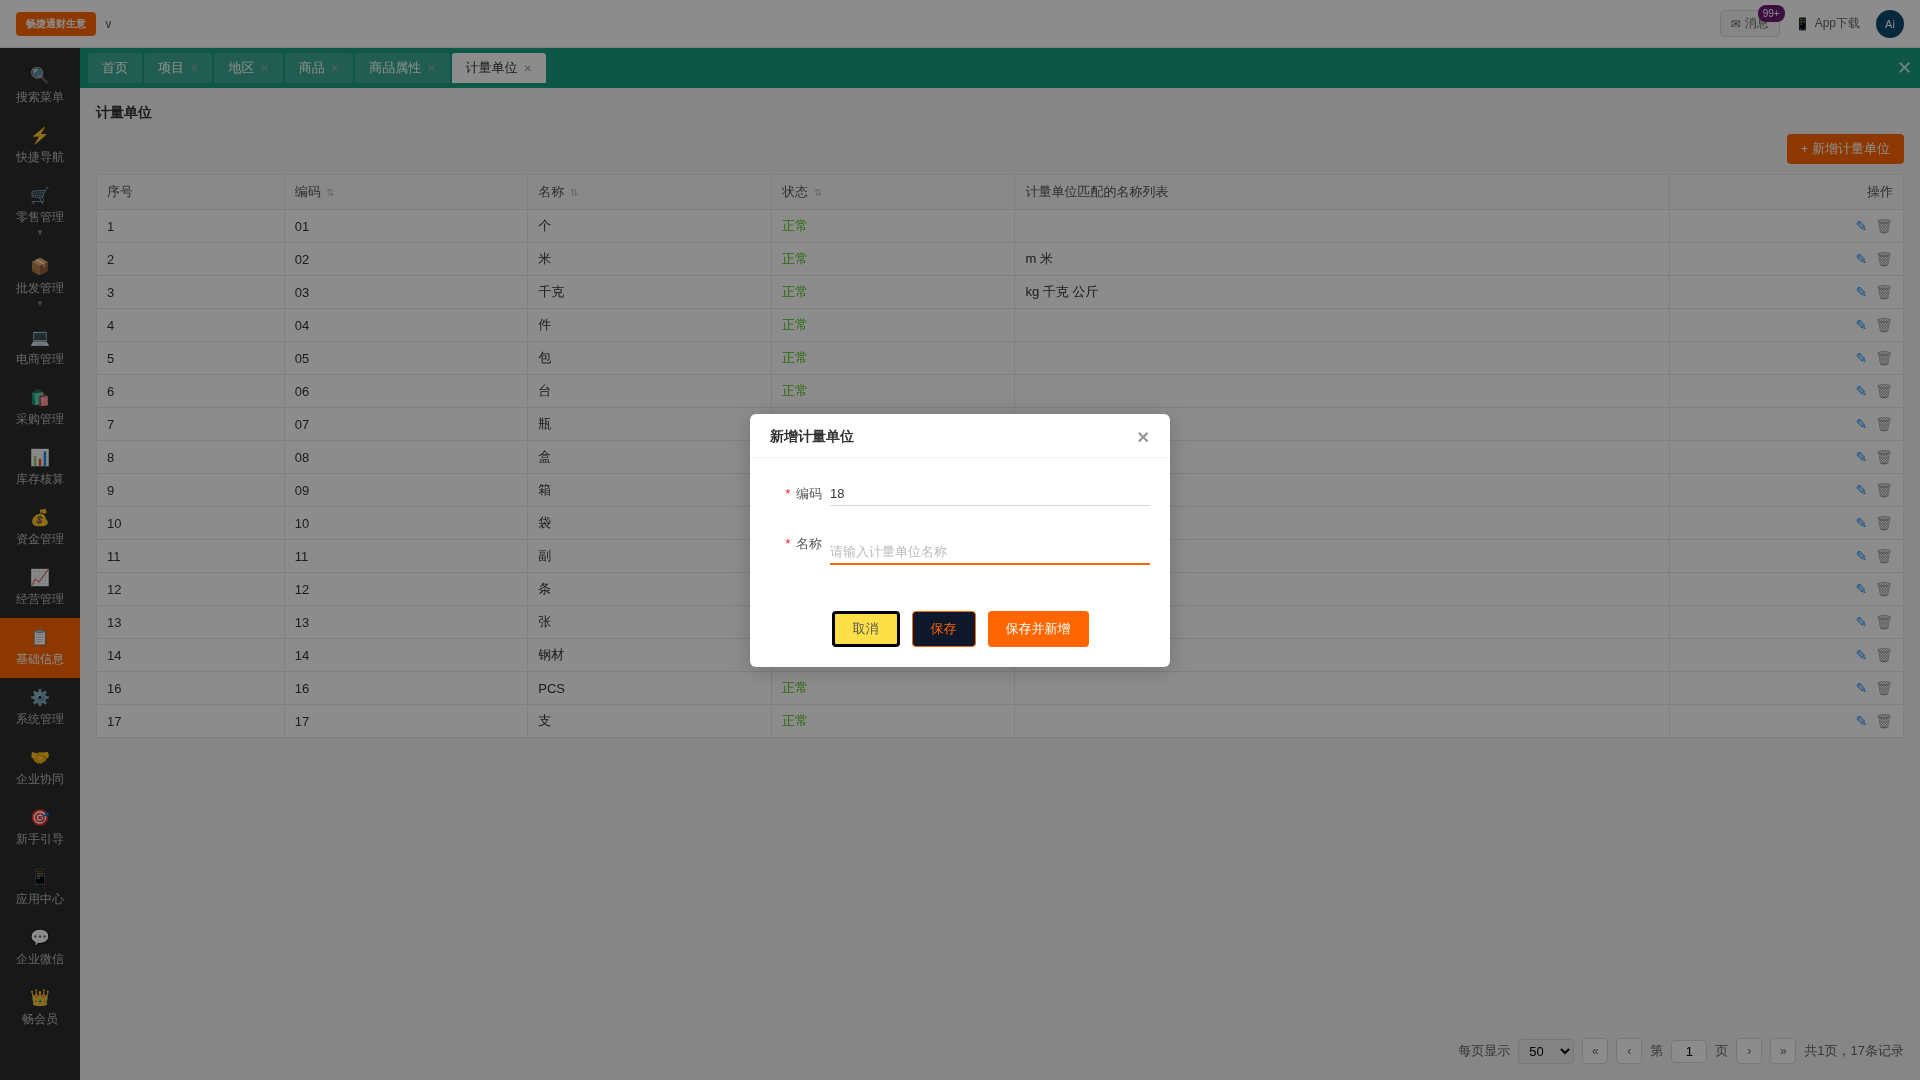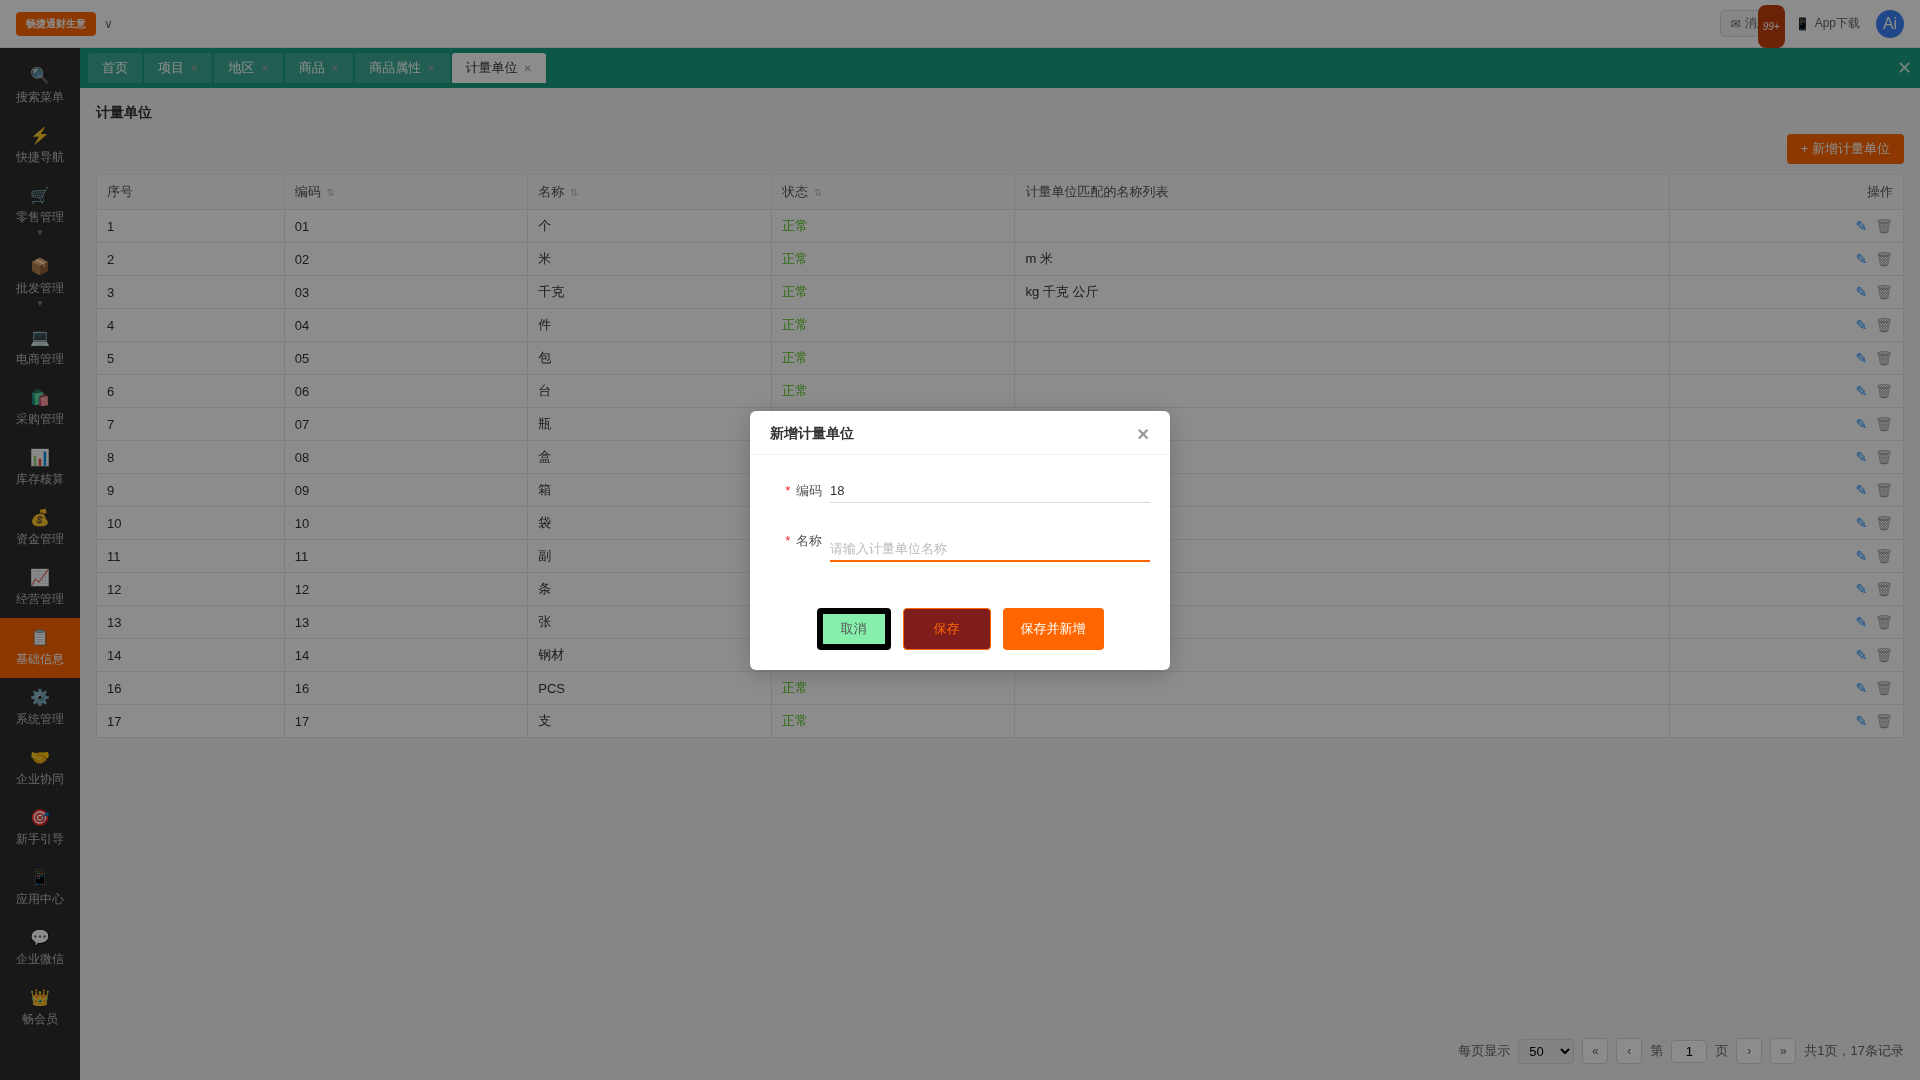--- a/index.html
+++ b/index.html
@@ -24,21 +24,21 @@
       display: flex; align-items: center; justify-content: center;
       color: #fff; font-size: 12px; font-weight: bold;
     }
     .topbar-dropdown { color: #666; font-size: 12px; display: flex; align-items: center; gap: 4px; cursor: pointer; }
     .topbar-right { display: flex; align-items: center; gap: 16px; }
     .topbar-badge-btn {
       background: #f5f5f5; border: 1px solid #ddd; border-radius: 4px;
       padding: 4px 10px; font-size: 12px; color: #666; cursor: pointer;
       display: flex; align-items: center; gap: 4px; position: relative;
     }
-    .badge { background: #c2410c; color: #fff; border-radius: 8px; padding: 16px 5px; font-size: 10px; position: absolute; top: -6px; right: -6px; font-style: italic; }
+    .badge { background: #701a75; color: #fff; border-radius: 8px; padding: 3px 5px; font-size: 10px; position: absolute; top: -6px; right: -6px; }
     .app-download { font-size: 12px; color: #666; cursor: pointer; display: flex; align-items: center; gap: 4px; }
     .avatar { width: 28px; height: 28px; border-radius: 50%; background: #e0e0e0; cursor: pointer; }
 
     
     .main-layout { display: flex; flex: 1; overflow: hidden; }
 
     
     .sidebar {
       width: 80px;
       background: #2d2d2d;
@@ -167,26 +167,26 @@
       border: none; border-bottom: 1px solid #d9d9d9;
       padding: 4px 0; font-size: 13px; outline: none; color: #333;
     }
     .form-input.active-border { border-bottom: 2px solid #f60; margin-top: 16px; }
     .form-input::placeholder { color: #bbb; }
     .modal-footer {
       display: flex; justify-content: center; gap: 12px;
       padding: 12px 20px 20px;
     }
     .btn-cancel {
-      border: 6px solid #000000; background: #86efac; color: #555;
+      border: 3px solid #000000; background: #fde047; color: #555;
       border-radius: 4px; padding: 6px 18px; font-size: 13px; cursor: pointer;
     }
     .btn-save {
-      border: 1px solid #f60; background: #7f1d1d; color: #f60;
-      border-radius: 4px; padding: 6px 30px; font-size: 13px; cursor: pointer;
+      border: 1px solid #f60; background: #0f172a; color: #f60;
+      border-radius: 4px; padding: 6px 18px; font-size: 13px; cursor: pointer;
     }
     .btn-save-new {
       background: #f60; color: #fff; border: none;
       border-radius: 4px; padding: 6px 18px; font-size: 13px; cursor: pointer;
     }
     .sort-icon { font-size: 10px; color: #bbb; margin-left: 2px; }
   </style>
 </head>
 <body>
 
@@ -202,21 +202,21 @@
   <div class="topbar-right">
     <div class="topbar-badge-btn">
       <span>✉</span>
       <span>消息</span>
       <span class="badge">99+</span>
     </div>
     <div class="app-download">
       <span>📱</span>
       <span>App下载</span>
     </div>
-    <div class="avatar" style="background:#3b82f6; display:flex; align-items:center; justify-content:center; color:#fff; font-size:16px;">
+    <div class="avatar" style="background:#0c4a6e; display:flex; align-items:center; justify-content:center; color:#fff; font-size:11px;">
       <span>Ai</span>
     </div>
   </div>
 </div>
 
 <div class="main-layout">
 
   <div class="sidebar">
     <div class="sidebar-item">
       <span class="s-icon">🔍</span>

